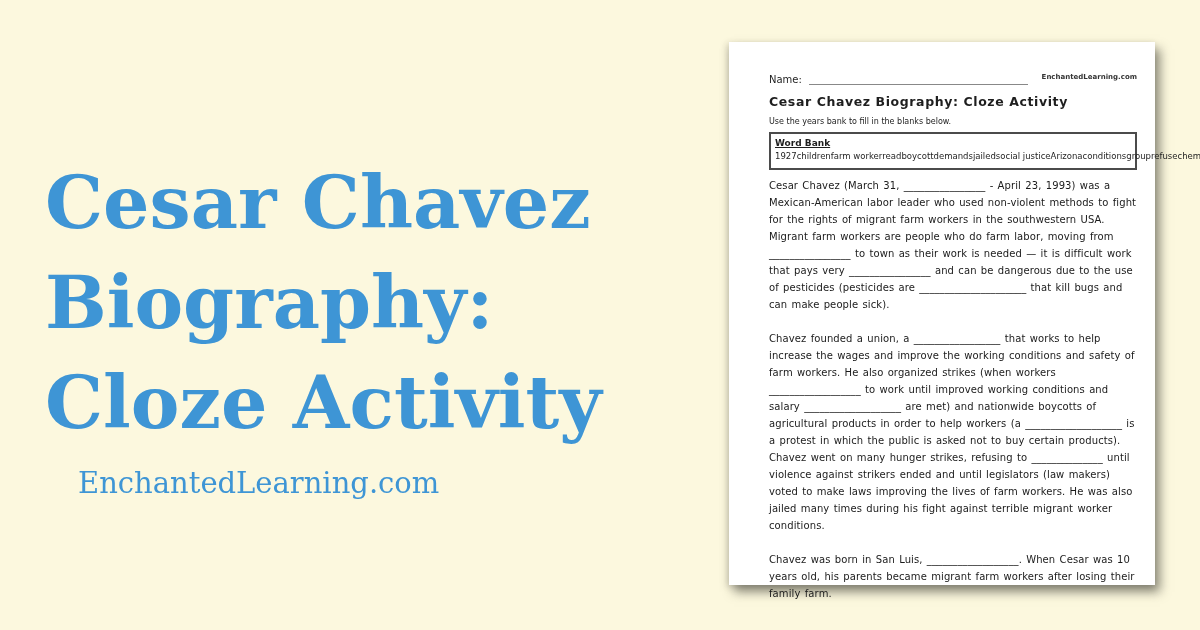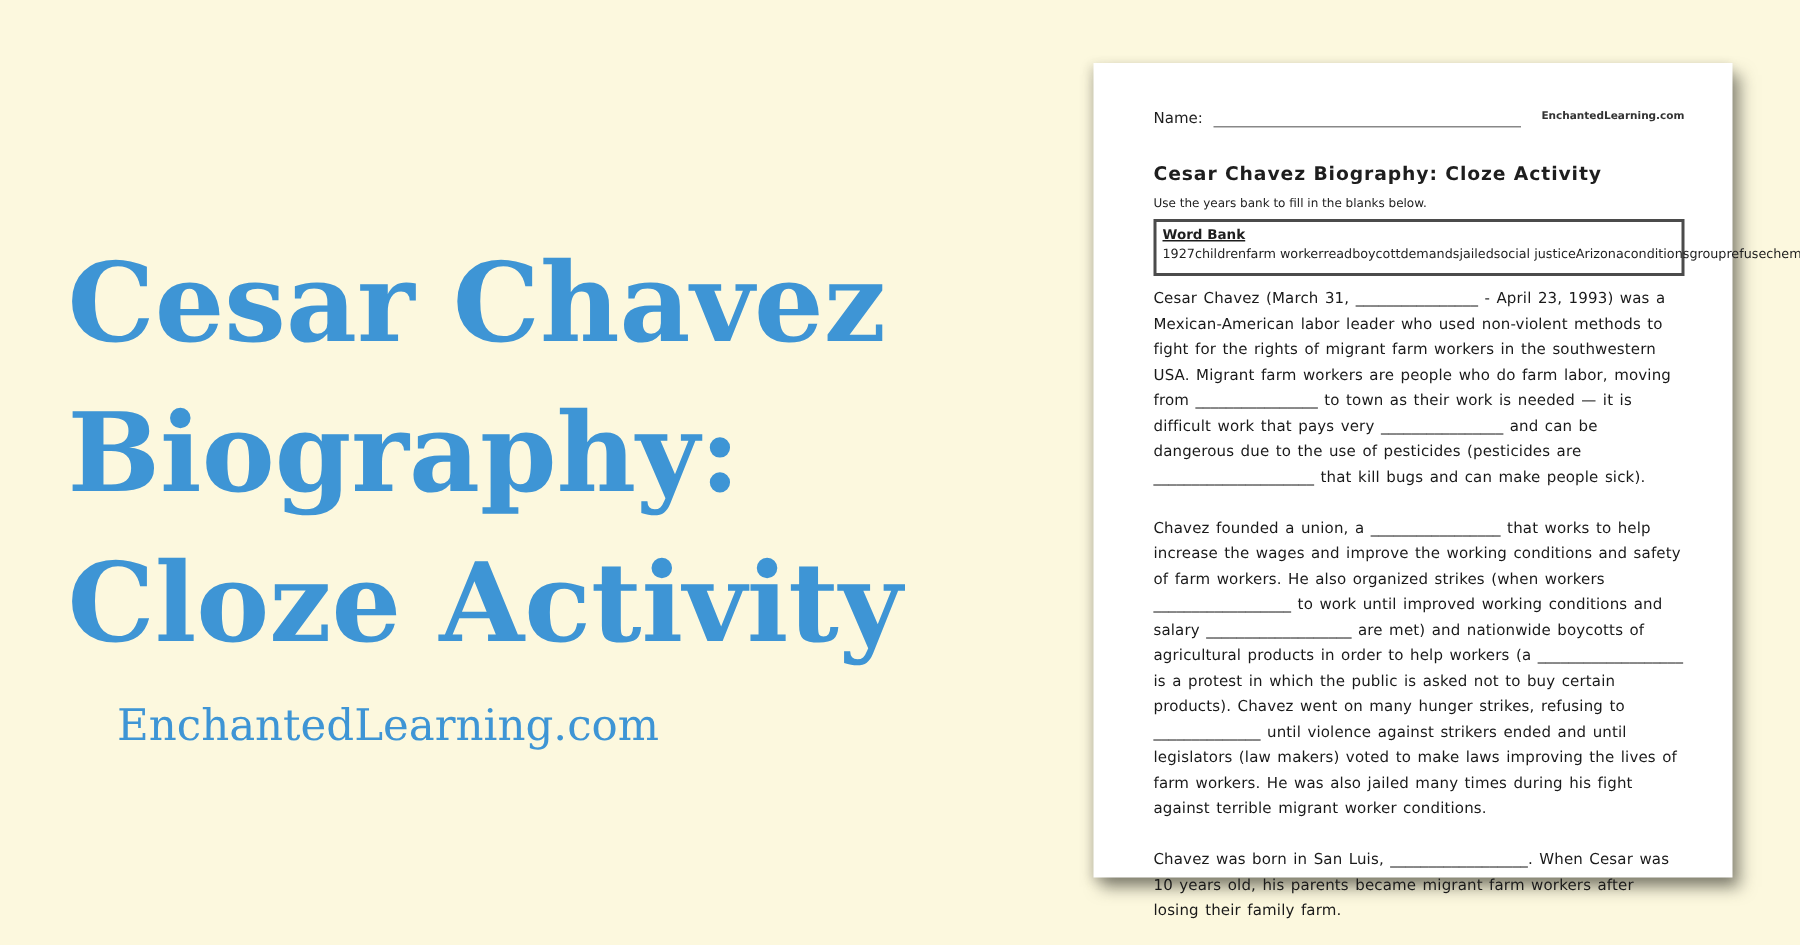--- a/index.html
+++ b/index.html
@@ -33,21 +33,21 @@
     color:#3E95D5;
   }
 
   
   .paper {
     position:absolute;
     left:729px; top:42px;
     width:426px; height:543px;
     background:#FFFFFF;
     box-shadow: 5px 7px 10px rgba(55,55,45,0.55), -2px 2px 7px rgba(55,55,45,0.22);
-    padding:28px 32px 0 40px;
+    padding:28px 18px 0 40px;
     color:#1E1E1E;
   }
   .name-row {
     display:flex;
     align-items:flex-end;
     height:16px;
   }
   .name-label { font-size:10px; line-height:12px; }
   .name-line {
     flex:1;
@@ -56,21 +56,21 @@
     margin:0 14px 1px 7px;
   }
   .paper-credit {
     font-size:7px;
     font-weight:700;
     color:#333;
     margin-bottom:5px;
     white-space:nowrap;
   }
   .ws-title {
-    margin-top:22px;
+    margin-top:8px;
     font-size:12.5px;
     font-weight:700;
     letter-spacing:0.6px;
     white-space:nowrap;
   }
   .ws-instructions {
     margin-top:8px;
     font-size:8px;
     color:#222;
   }

